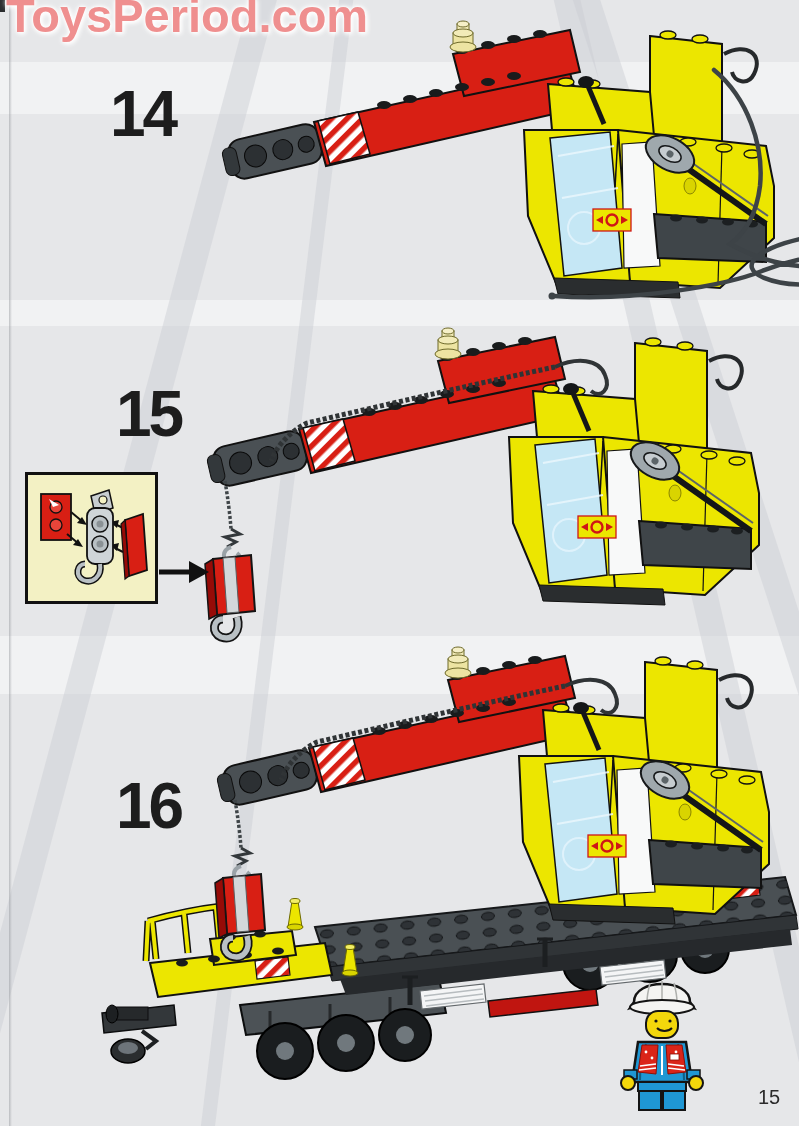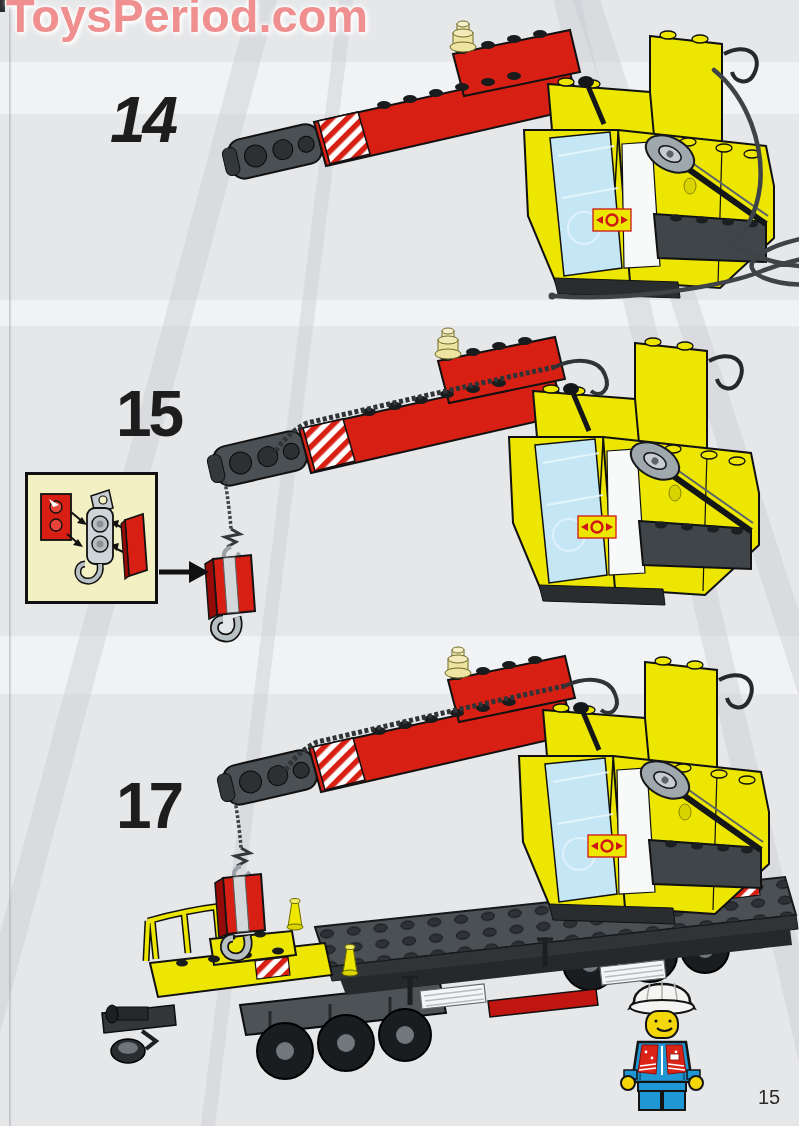--- a/index.html
+++ b/index.html
@@ -30,23 +30,23 @@
   <div class="band h" style="top:62px;height:52px;"></div>
   <div class="band h" style="top:300px;height:26px;"></div>
   <div class="band h" style="top:636px;height:58px;"></div>
   <div class="rail" style="left:95px;transform:rotate(15deg);"></div>
   <div class="rail" style="left:268px;transform:rotate(7deg);width:14px;"></div>
   <div class="rail" style="left:688px;transform:rotate(-13deg);"></div>
   <div class="rail" style="left:762px;transform:rotate(-18deg);"></div>
   <div class="crease"></div>
   <div class="corner-mark"></div>
 
-  <div class="step-num" style="left:110px;top:88px;font-style:italic;">14</div>
+  <div class="step-num" style="left:110px;top:82px;">14</div>
   <div class="step-num" style="left:116px;top:382px;">15</div>
-  <div class="step-num" style="left:116px;top:774px;">17</div>
+  <div class="step-num" style="left:116px;top:774px;">16</div>
 
   <svg style="left:218px;top:26px;" width="580" height="300" viewBox="0 0 580 300">
     <defs>
       <pattern id="hz" width="11" height="11" patternUnits="userSpaceOnUse" patternTransform="rotate(45)">
         <rect width="11" height="11" fill="#ffffff"></rect>
           <rect width="5.5" height="11" fill="#d81f14"></rect>
       </pattern>
       <pattern id="studs" width="27" height="16" patternUnits="userSpaceOnUse" patternTransform="rotate(-6.2)">
         <ellipse cx="11" cy="8" rx="6.5" ry="4" fill="#2e3236" stroke="#101214" stroke-width="1"></ellipse>
       </pattern>

